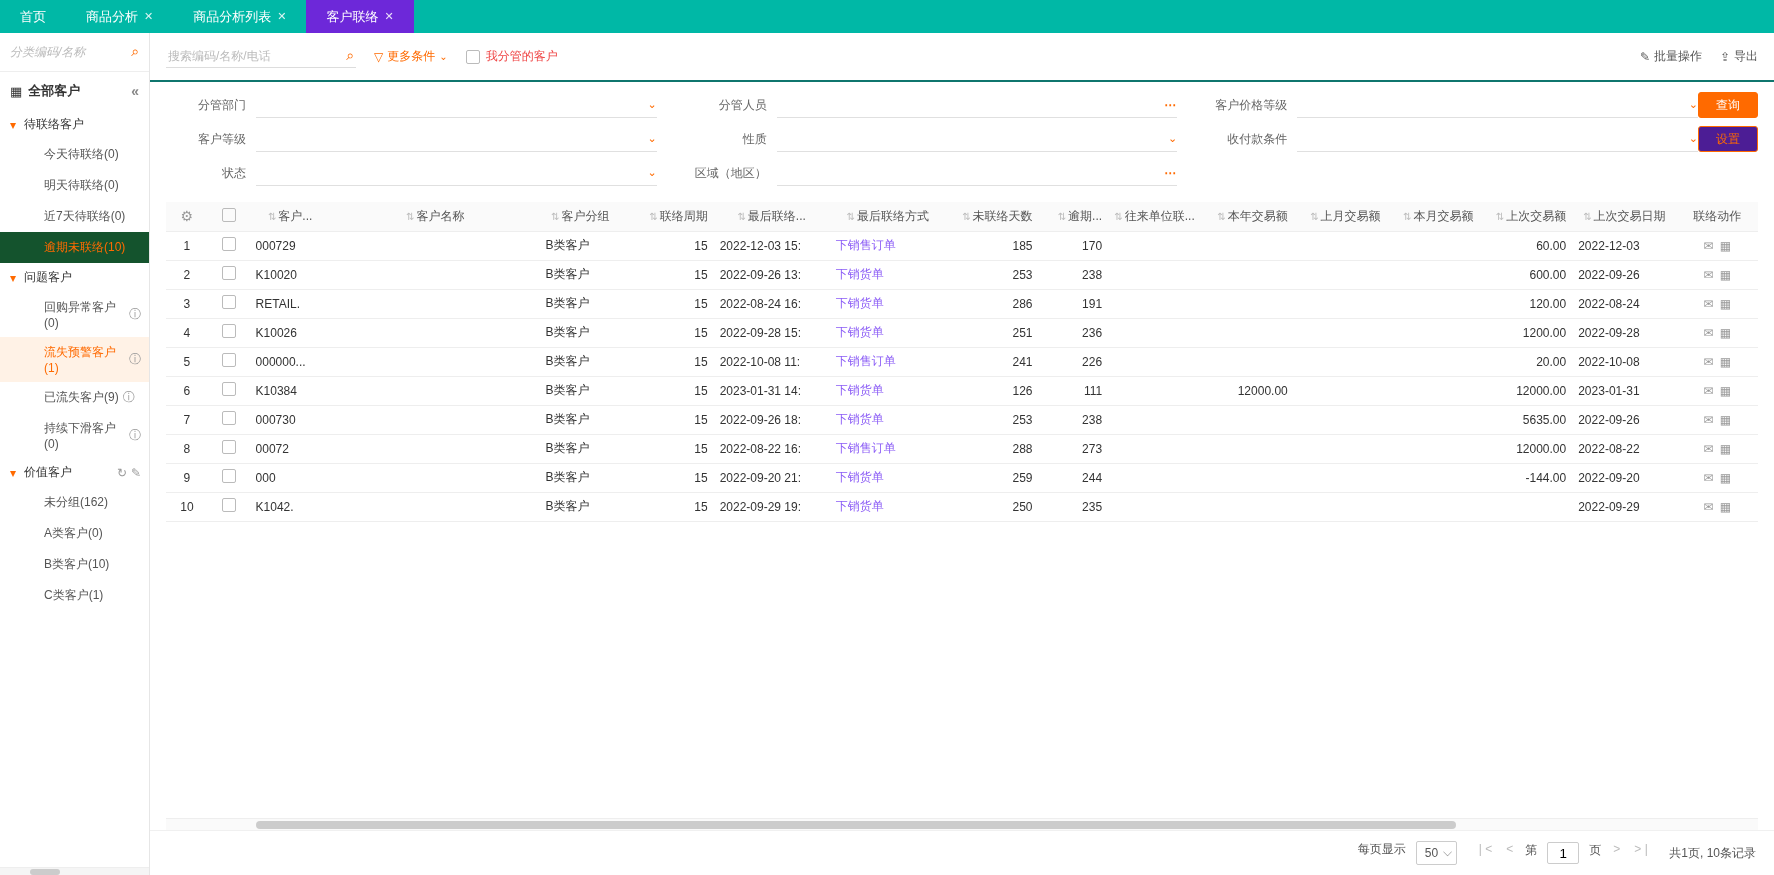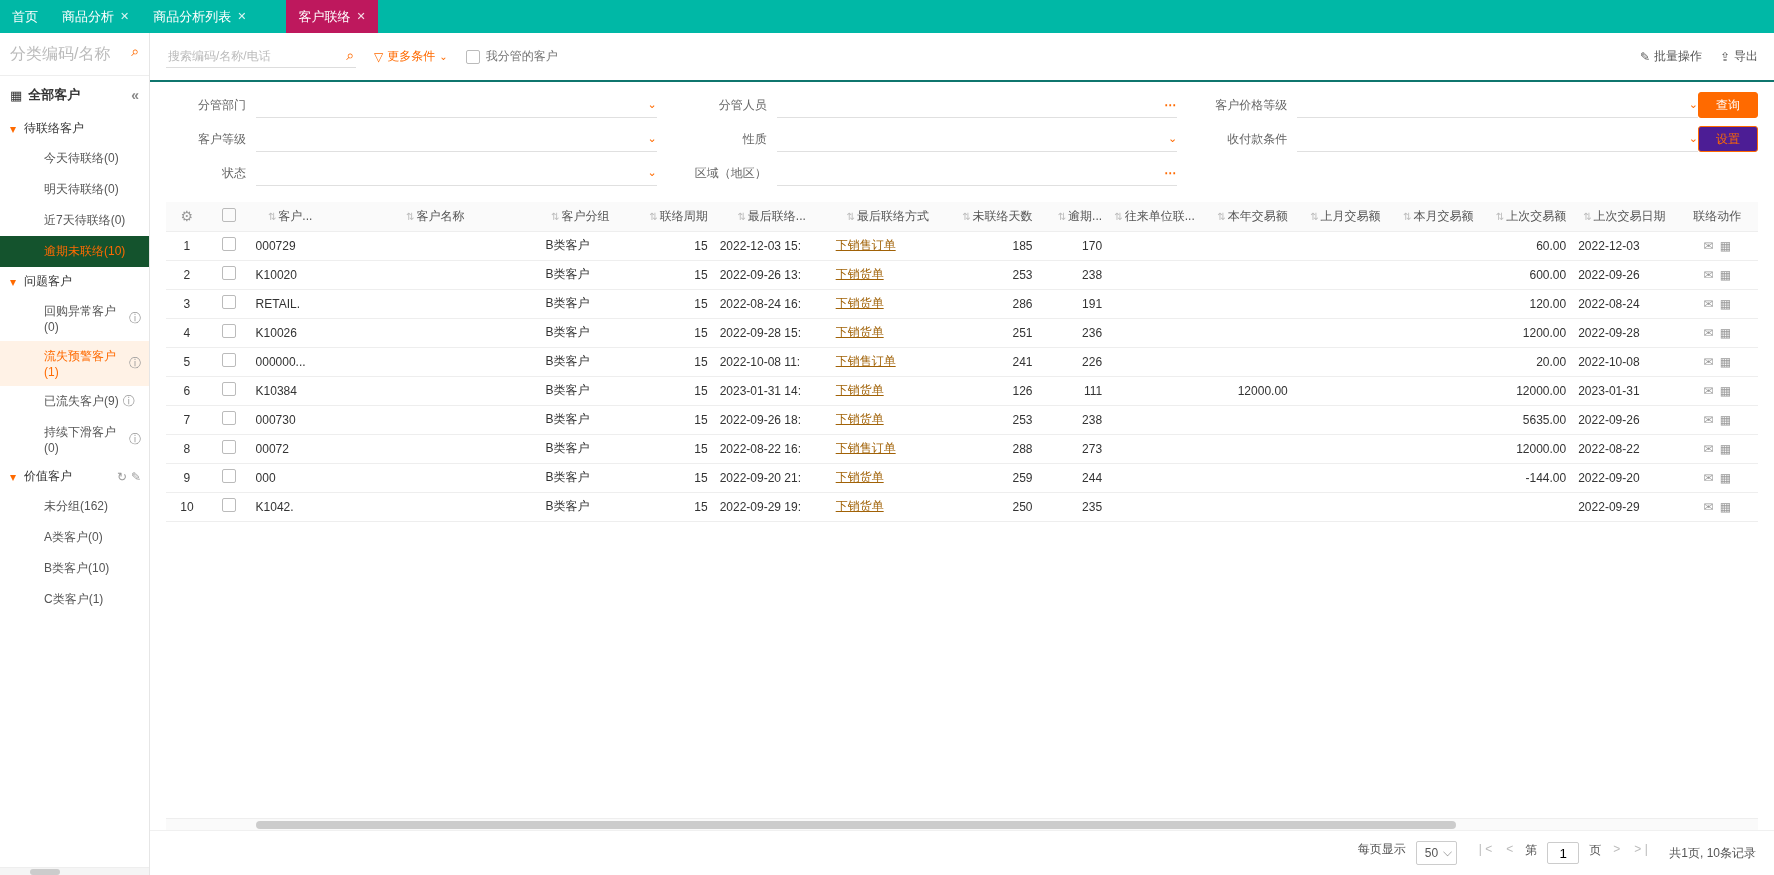--- a/index.html
+++ b/index.html
@@ -1,30 +1,30 @@
 <!DOCTYPE html>
 <html><head>
 <meta charset="utf-8">
 <style>
 * { box-sizing: border-box; margin: 0; padding: 0; }
 body { font-family: "Microsoft YaHei", Arial, sans-serif; font-size: 12px; color: #333; background: #fff; overflow: hidden; }
 .app { display: flex; flex-direction: column; height: 875px; width: 1774px; }
 
 
 .topbar { background: #00b8a6; height: 33px; display: flex; align-items: stretch; color: #fff; }
-.tab { padding: 0 12px; display: flex; align-items: center; gap: 6px; cursor: pointer; font-size: 13px; }
-.tab.active { background: #be185d; margin-left: 28px; }
+.tab { padding: 0 20px; display: flex; align-items: center; gap: 6px; cursor: pointer; font-size: 13px; }
+.tab.active { background: #6d28d9; }
 .tab .close { font-size: 11px; opacity: 0.85; }
 
 .body { display: flex; flex: 1; min-height: 0; }
 
 
 .sidebar { width: 150px; border-right: 1px solid #e6e6e6; display: flex; flex-direction: column; }
 .side-search { position: relative; padding: 8px; border-bottom: 1px solid #eee; }
-.side-search input { width: 100%; border: none; outline: none; font-size: 16px; padding: 4px 20px 4px 2px; color: #14532d; }
+.side-search input { width: 100%; border: none; outline: none; font-size: 12px; padding: 4px 20px 4px 2px; color: #14532d; font-style: italic; }
 .side-search input::placeholder { color: #bbb; }
 .side-search .icon { position: absolute; right: 10px; top: 10px; color: #ff6a00; font-size: 14px; }
 .side-head { display: flex; align-items: center; justify-content: space-between; padding: 10px 10px 10px 10px; font-size: 13px; }
 .side-head .left { display: flex; align-items: center; gap: 6px; }
 .collapse-btn { color: #888; cursor: pointer; font-size: 14px; font-weight: bold; }
 .tree { flex: 1; overflow: auto; }
 .tree-group { padding: 6px 8px 6px 24px; color: #333; display:flex; align-items:center; gap:4px;}
 .tree-group .caret { color: #ff6a00; margin-left:-14px; width:10px; display:inline-block;}
 .tree-group .tools { margin-left:auto; color:#999; display:flex; gap:4px; }
 .tree-item { padding: 7px 8px 7px 44px; color: #555; cursor: pointer; display:flex; align-items:center; }
@@ -35,21 +35,21 @@
 .side-scroll .thumb { height:6px; width:30px; background:#ccc; margin-left:30px; border-radius:3px;}
 
 
 .main { flex: 1; display: flex; flex-direction: column; min-width: 0; }
 .toolbar { display: flex; align-items: center; padding: 12px 16px; gap: 18px; border-bottom: 2px solid #0f766e; }
 .search-box { position: relative; width: 190px; }
 .search-box input { width: 100%; border: none; border-bottom: 1px solid #ddd; outline: none; padding: 4px 22px 4px 2px; font-size: 12px; }
 .search-box input::placeholder { color: #bbb; }
 .search-box .icon { position: absolute; right: 2px; top: 2px; color: #ff6a00; font-size: 14px; }
 .more-cond { color: #ff6a00; display: flex; align-items:center; gap:4px; cursor:pointer; }
-.chk-wrap { display:flex; align-items:center; gap:6px; color:#737373;text-align:right; }
+.chk-wrap { display:flex; align-items:center; gap:6px; color:#ef4444;text-align:right; }
 .chk { width:14px; height:14px; border:1px solid #bbb; border-radius:2px; display:inline-block;}
 .toolbar-right { margin-left:auto; display:flex; gap:18px; color:#555;}
 .toolbar-right .act { display:flex; align-items:center; gap:4px; cursor:pointer;}
 
 
 .filters { padding: 10px 16px 16px 16px; display:flex; gap:0; }
 .filter-grid { flex:1; display:grid; grid-template-columns: 1fr 1fr 1fr; gap: 8px 30px; }
 .filter-cell { display:flex; align-items:center; }
 .filter-label { width: 90px; text-align:right; color:#666; padding-right:10px; }
 .filter-input { flex:1; border-bottom:1px solid #e0e0e0; height:26px; display:flex; align-items:center; justify-content:flex-end; color:#999;}
@@ -61,21 +61,21 @@
 .btn.outline { color:#ff6a00; background:#4c1d95;}
 
 
 .table-wrap { flex:1; overflow:hidden; display:flex; flex-direction:column; padding: 0 16px; }
 .tbl { width:100%; border-collapse:collapse; table-layout:fixed; }
 .tbl th, .tbl td { border-bottom:1px solid #eee; padding: 0 6px; height:29px; font-size:12px; overflow:hidden; text-overflow:ellipsis; white-space:nowrap; }
 .tbl th { color:#555; font-weight:normal; background:#fafafa; position:relative;}
 .th-sort::before { content:"⇅"; font-size:10px; color:#bbb; margin-right:2px;}
 .cell-right { text-align:right; }
 .cell-center { text-align:center;}
-.lnk { text-decoration: underline; color:#a16207; cursor:pointer;margin-top:38px;}
+.lnk { color:#8b5cf6; cursor:pointer;margin-top:38px;}
 .row-chk { width:14px; height:14px; border:1px solid #bbb; border-radius:2px; display:inline-block;}
 .gear { color:#999; font-size:14px;}
 .act-ico { color:#999; margin: 0 3px; cursor:pointer;}
 .hscroll { height:12px; background:#fafafa; border-top:1px solid #eee; margin-top:auto; position:relative;}
 .hscroll .thumb { position:absolute; left:90px; top:2px; height:8px; width:1200px; background:#ccc; border-radius:4px;}
 
 
 .pager { display:flex; align-items:center; justify-content:flex-end; gap:16px; padding:10px 18px; color:#555; border-top:1px solid #f0f0f0;}
 .pager .pg-ctrl { display:flex; align-items:flex-start; gap:10px;}
 .pg-btn { color:#bbb; cursor:pointer; padding:0 2px;}

